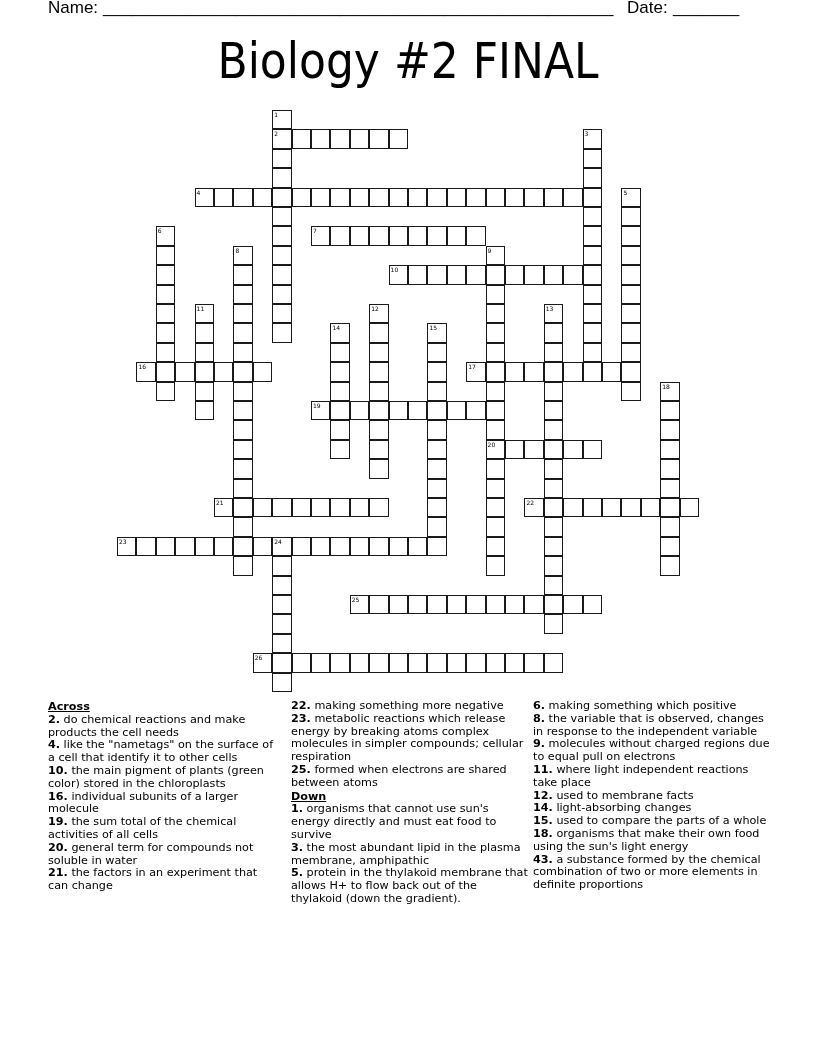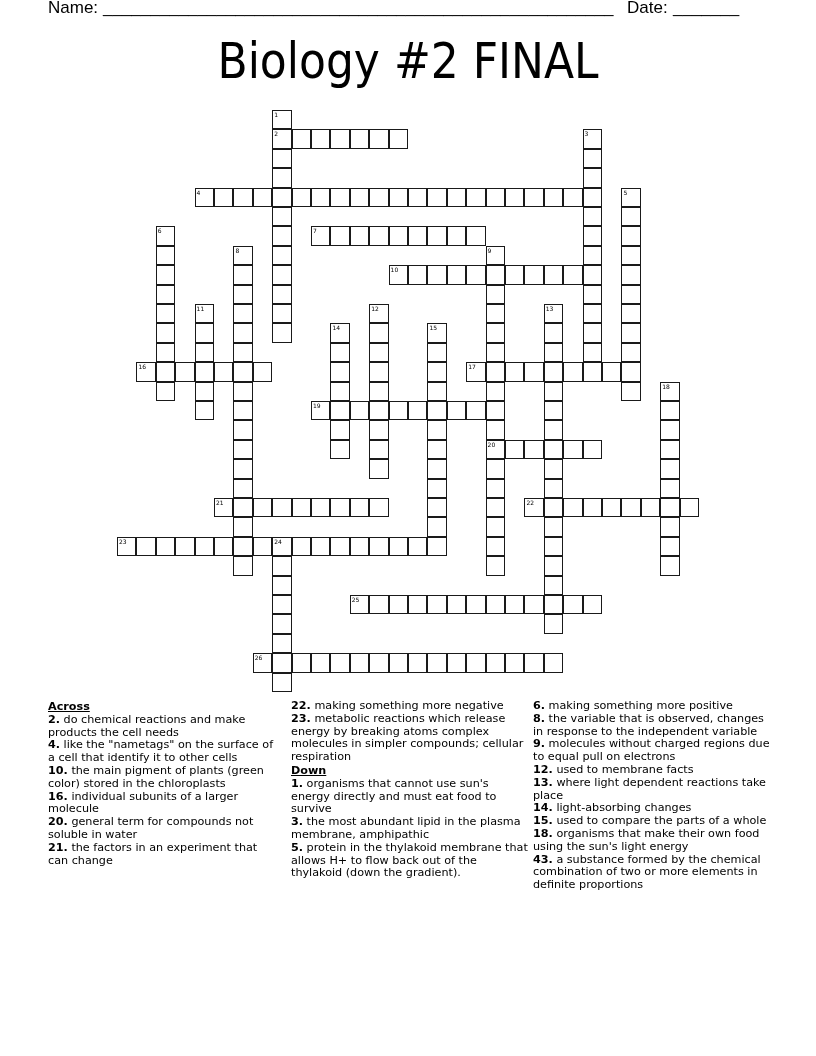--- a/index.html
+++ b/index.html
@@ -354,41 +354,43 @@
     <div class="cell" style="left: 426.8px; top: 543.2px;"></div>
   </div>
 
 <div class="clues col1">
   <div class="clue-head">Across</div>
   <div id="col1-list">
       <div class="clue"><b>2.</b><span> do chemical reactions and make products the cell needs</span></div>
       <div class="clue"><b>4.</b><span> like the "nametags" on the surface of a cell that identify it to other cells</span></div>
       <div class="clue"><b>10.</b><span> the main pigment of plants (green color) stored in the chloroplasts</span></div>
       <div class="clue"><b>16.</b><span> individual subunits of a larger molecule</span></div>
+      <div class="clue"><b>19.</b><span> the sum total of the chemical activities of all cells</span></div>
       <div class="clue"><b>20.</b><span> general term for compounds not soluble in water</span></div>
       <div class="clue"><b>21.</b><span> the factors in an experiment that can change</span></div>
     </div>
 </div>
 <div class="clues col2">
   <div id="col2-across">
       <div class="clue"><b>22.</b><span> making something more negative</span></div>
       <div class="clue"><b>23.</b><span> metabolic reactions which release energy by breaking atoms complex molecules in simpler compounds; cellular respiration</span></div>
+      <div class="clue"><b>25.</b><span> formed when electrons are shared between atoms</span></div>
     </div>
   <div class="clue-head">Down</div>
   <div id="col2-down">
       <div class="clue"><b>1.</b><span> organisms that cannot use sun's energy directly and must eat food to survive</span></div>
       <div class="clue"><b>3.</b><span> the most abundant lipid in the plasma membrane, amphipathic</span></div>
       <div class="clue"><b>5.</b><span> protein in the thylakoid membrane that allows H+ to flow back out of the thylakoid (down the gradient).</span></div>
     </div>
 </div>
 <div class="clues col3">
   <div id="col3-list">
-      <div class="clue"><b>6.</b><span> making something more positive</span></div>
+      <div class="clue"><b>6.</b><span> making something which positive</span></div>
       <div class="clue"><b>8.</b><span> the variable that is observed, changes in response to the independent variable</span></div>
       <div class="clue"><b>9.</b><span> molecules without charged regions due to equal pull on electrons</span></div>
+      <div class="clue"><b>11.</b><span> where light independent reactions take place</span></div>
       <div class="clue"><b>12.</b><span> used to membrane facts</span></div>
-      <div class="clue"><b>13.</b><span> where light dependent reactions take place</span></div>
       <div class="clue"><b>14.</b><span> light-absorbing changes</span></div>
       <div class="clue"><b>15.</b><span> used to compare the parts of a whole</span></div>
       <div class="clue"><b>18.</b><span> organisms that make their own food using the sun's light energy</span></div>
       <div class="clue"><b>43.</b><span> a substance formed by the chemical combination of two or more elements in definite proportions</span></div>
     </div>
 </div>
 
 </body></html>

